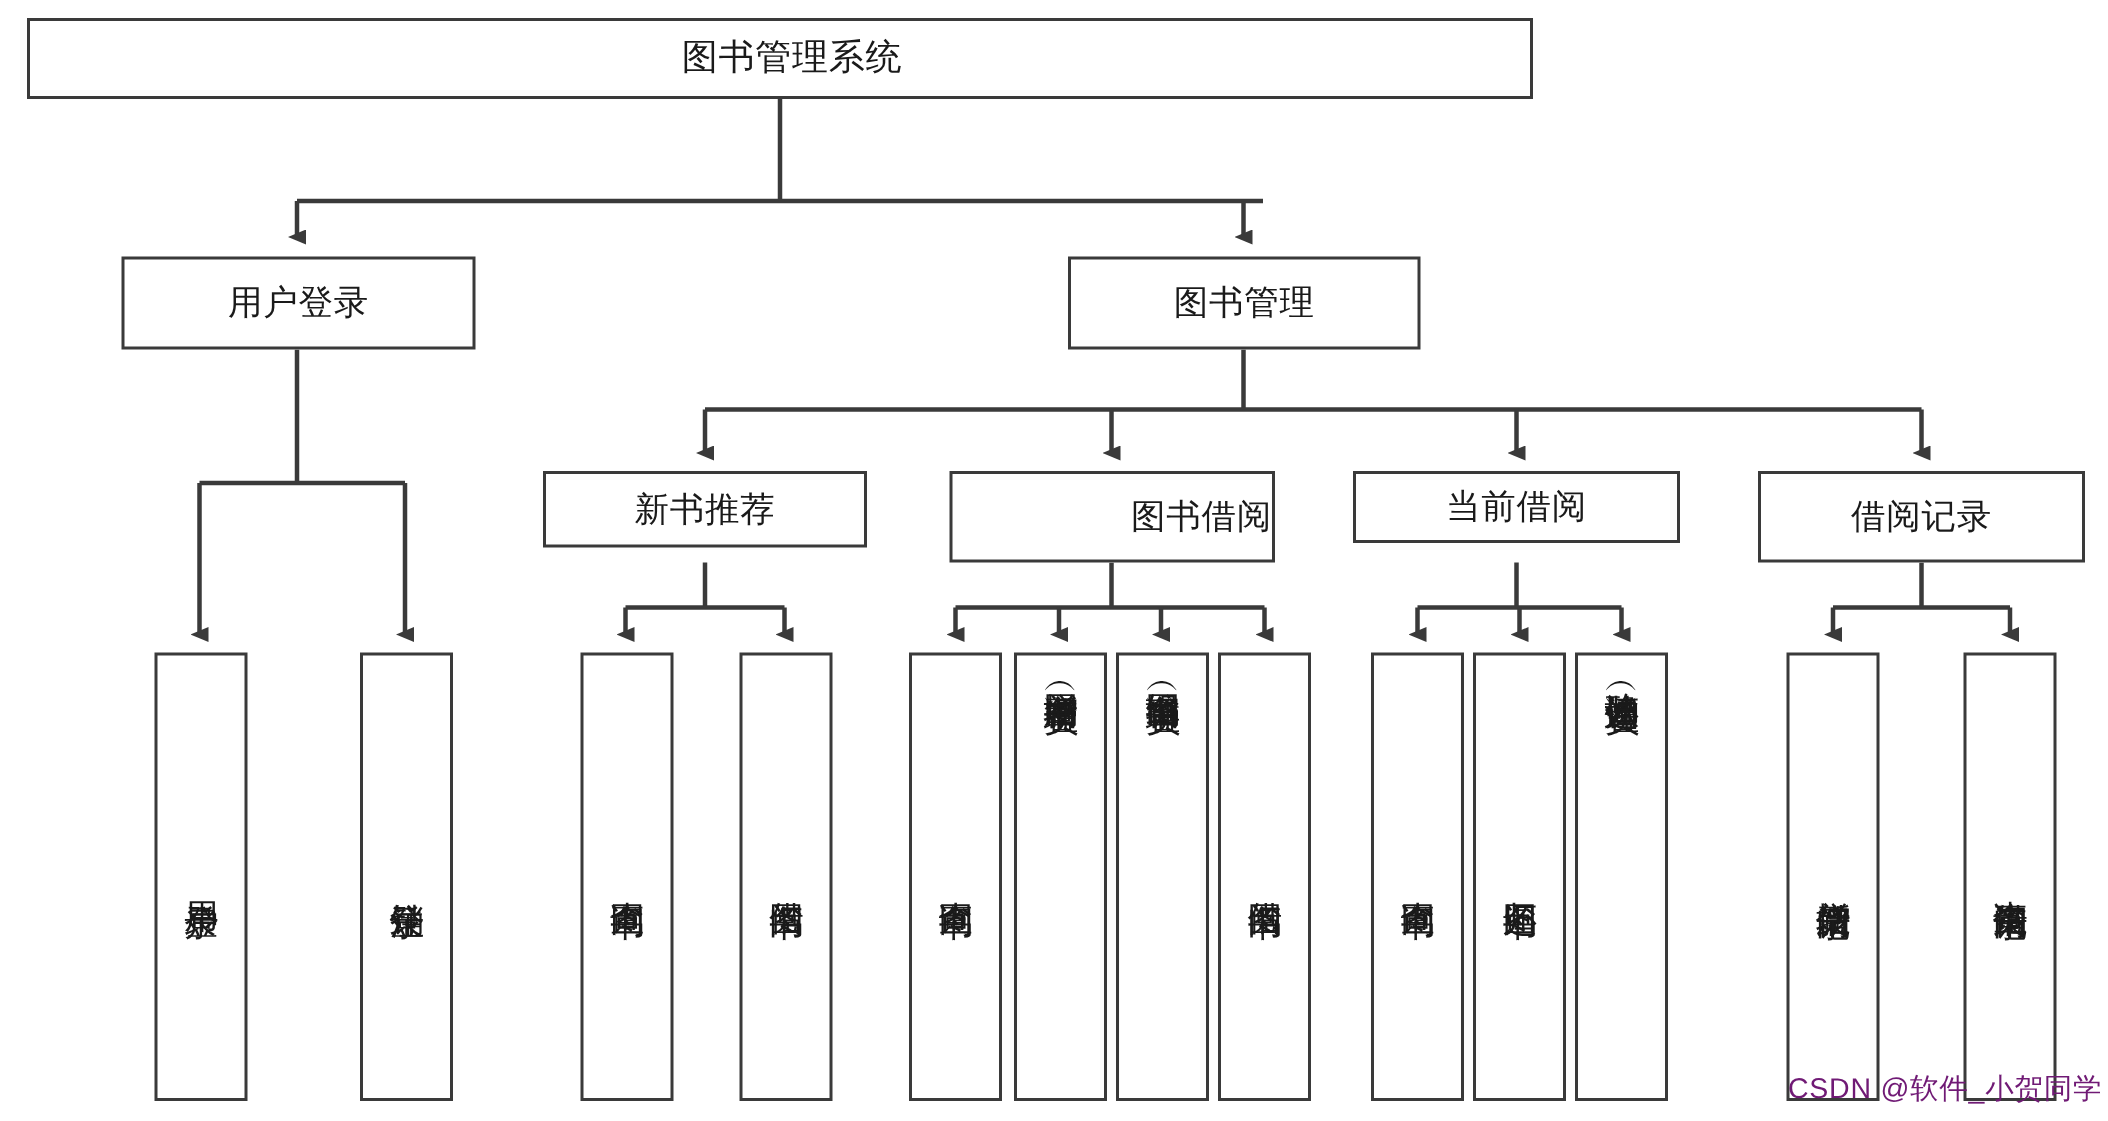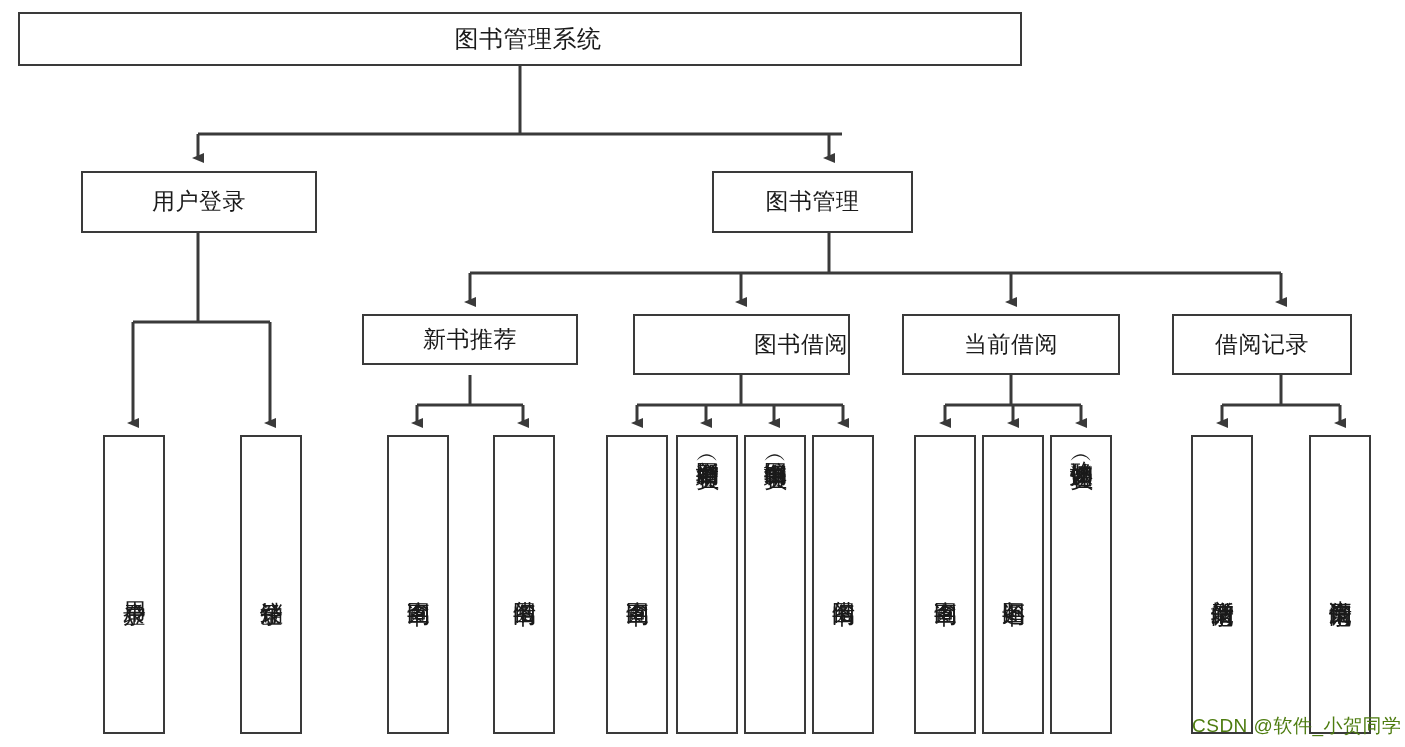--- a/index.html
+++ b/index.html
@@ -64,21 +64,21 @@
   .node.vert {
     align-items: center;
     padding-top: 0;
   }
   .node.vert.topalign {
     align-items: flex-start;
     padding-top: 6px;
   }
   .watermark {
     position: absolute;
-    color: #4d7c0f;
+    color: #701a75;
     font-size: 19px;
     white-space: nowrap;
     letter-spacing: 0.5px;
   }
 </style>
 </head>
 <body>
 
 <div id="canvas">
 
@@ -133,37 +133,37 @@
   </svg>
 
   <div class="node horiz root" style="left:18px; top:12px; width:1004px; height:54px;padding-left:16px;">
     <span class="label">图书管理系统</span>
   </div>
 
   <div class="node horiz" style="left:81px; top:171px; width:236px; height:62px;">
     <span class="label">用户登录</span>
   </div>
 
-  <div class="node horiz" style="left:712px; top:171px; width:201px; height:62px;">
+  <div class="node horiz" style="left:712px; top:171px; width:235px; height:62px;">
     <span class="label">图书管理</span>
   </div>
 
   <div class="node horiz" style="left:362px; top:314px; width:216px; height:51px;">
     <span class="label">新书推荐</span>
   </div>
 
   <div class="node horiz" style="left:633px; top:314px; width:217px; height:61px;justify-content:flex-end;">
     <span class="label">图书借阅</span>
   </div>
 
-  <div class="node horiz" style="left:902px; top:314px; width:218px; height:61px;">
+  <div class="node horiz" style="left:902px; top:314px; width:218px; height:48px;">
     <span class="label">当前借阅</span>
   </div>
 
-  <div class="node horiz" style="left:1172px; top:314px; width:180px; height:61px;">
+  <div class="node horiz" style="left:1172px; top:314px; width:218px; height:61px;">
     <span class="label">借阅记录</span>
   </div>
 
   <div class="node vert" style="left:103px; top:435px; width:62px; height:299px;">
     <span class="label">用户登录</span>
   </div>
 
   <div class="node vert" style="left:240px; top:435px; width:62px; height:299px;">
     <span class="label">注销登录</span>
   </div>

